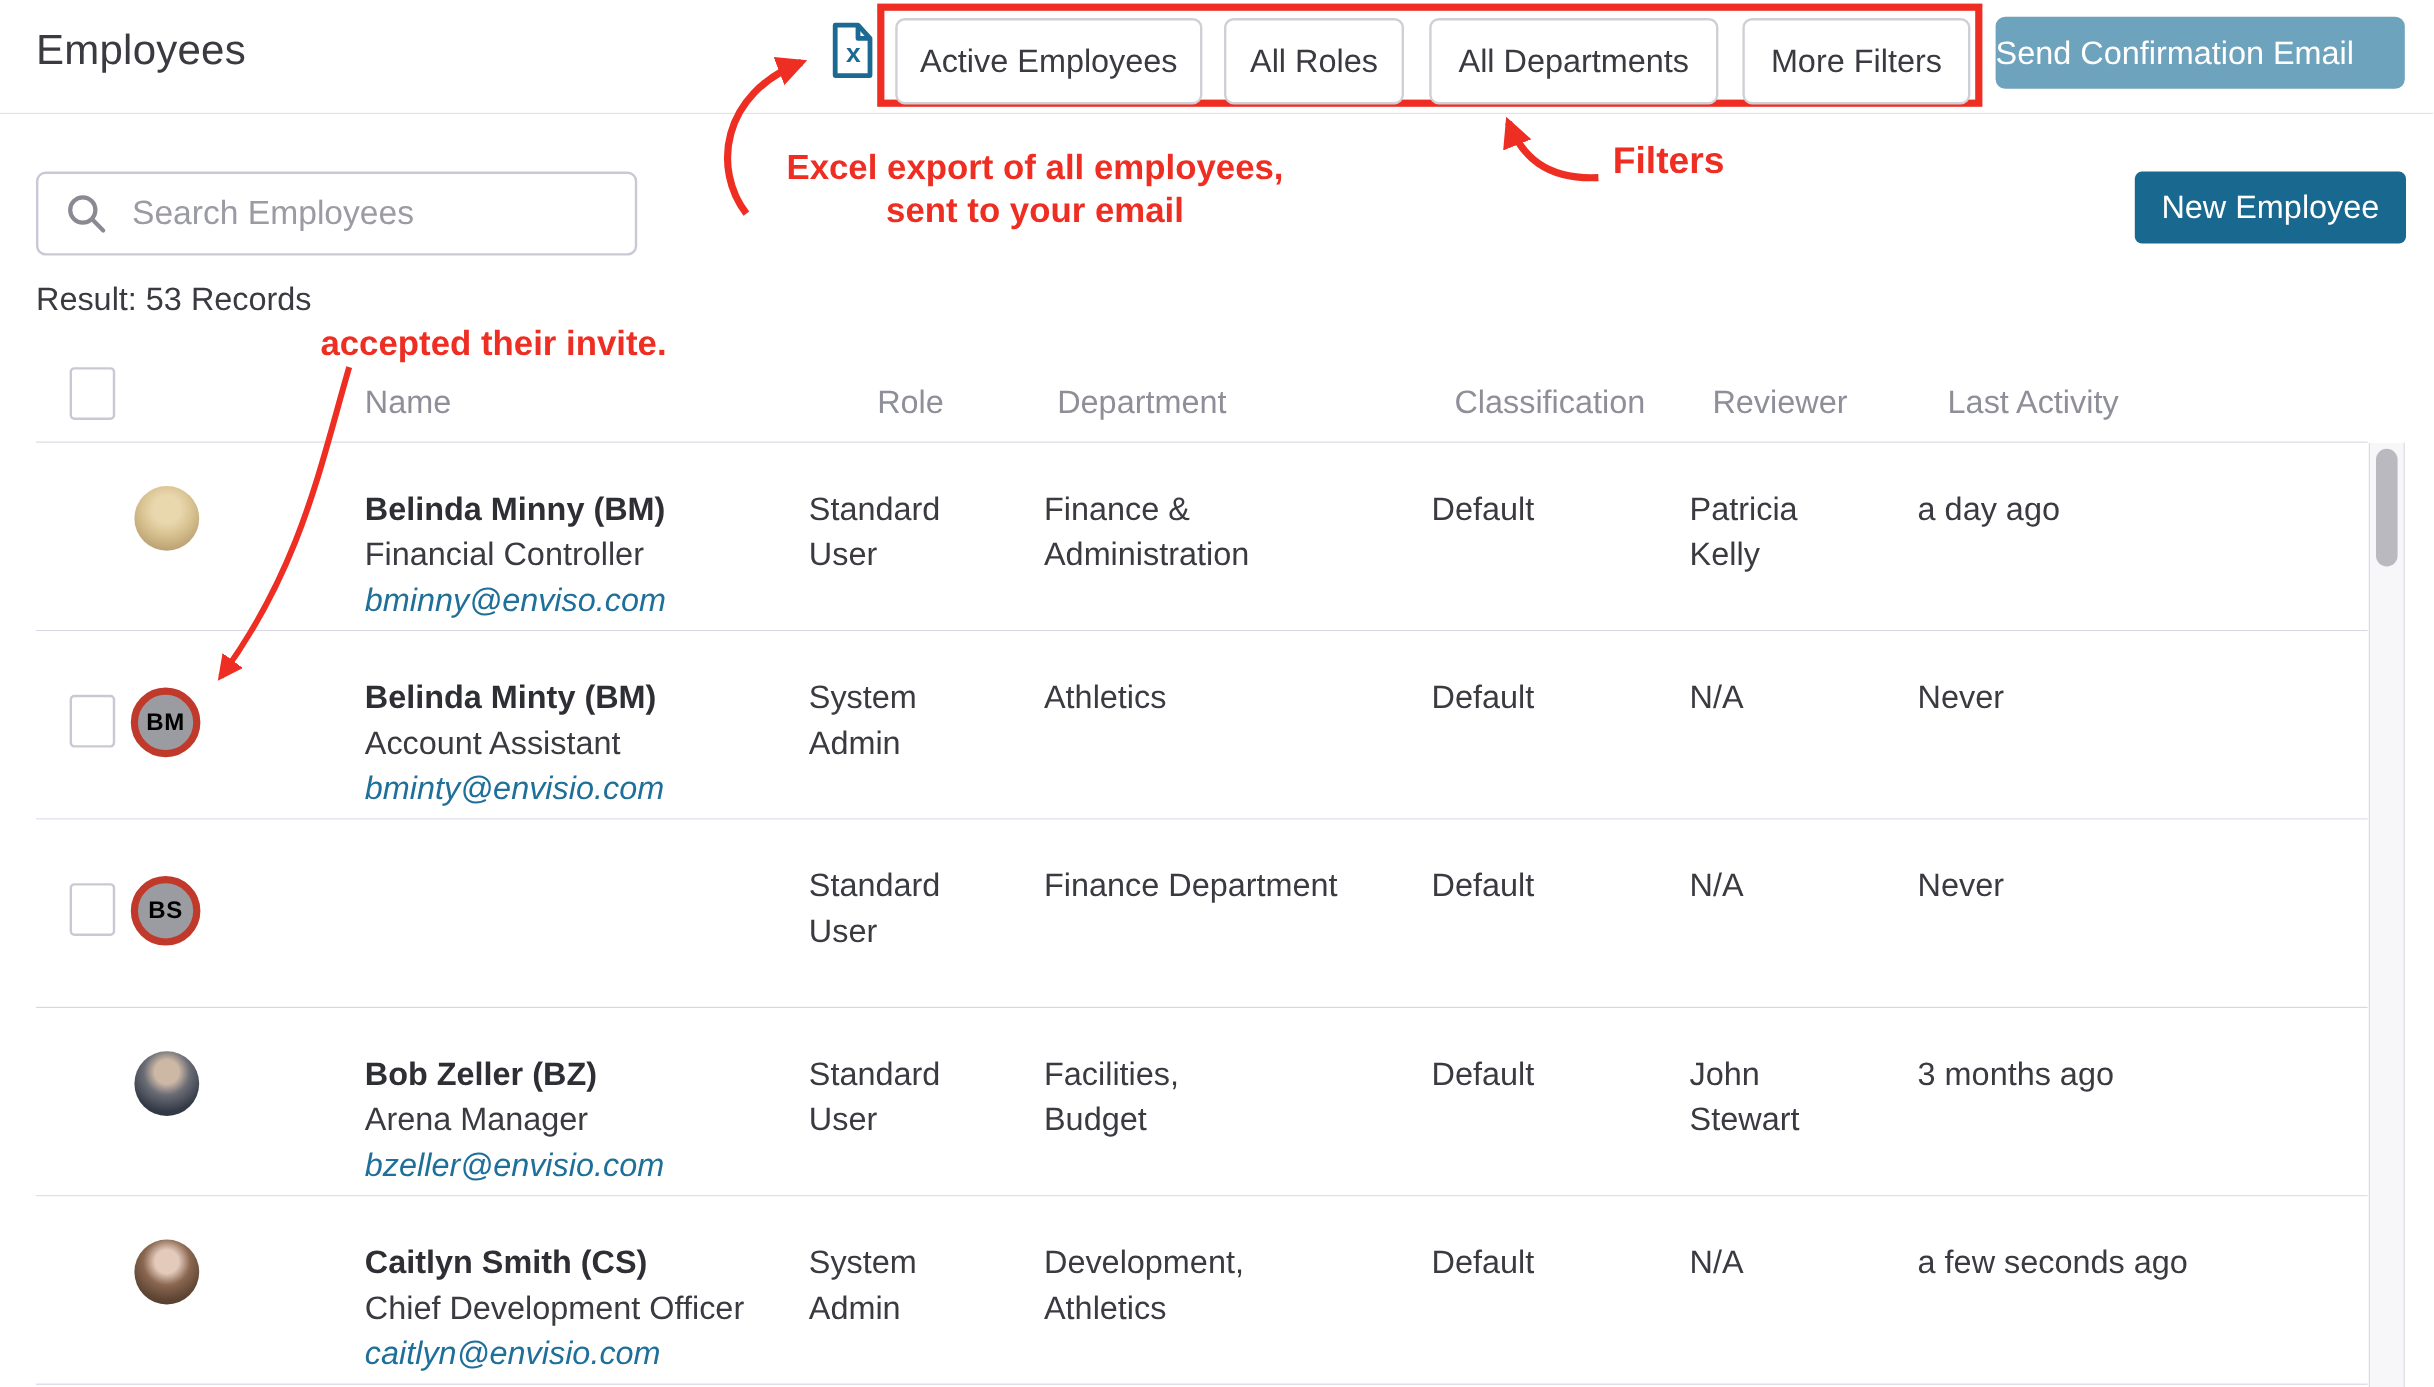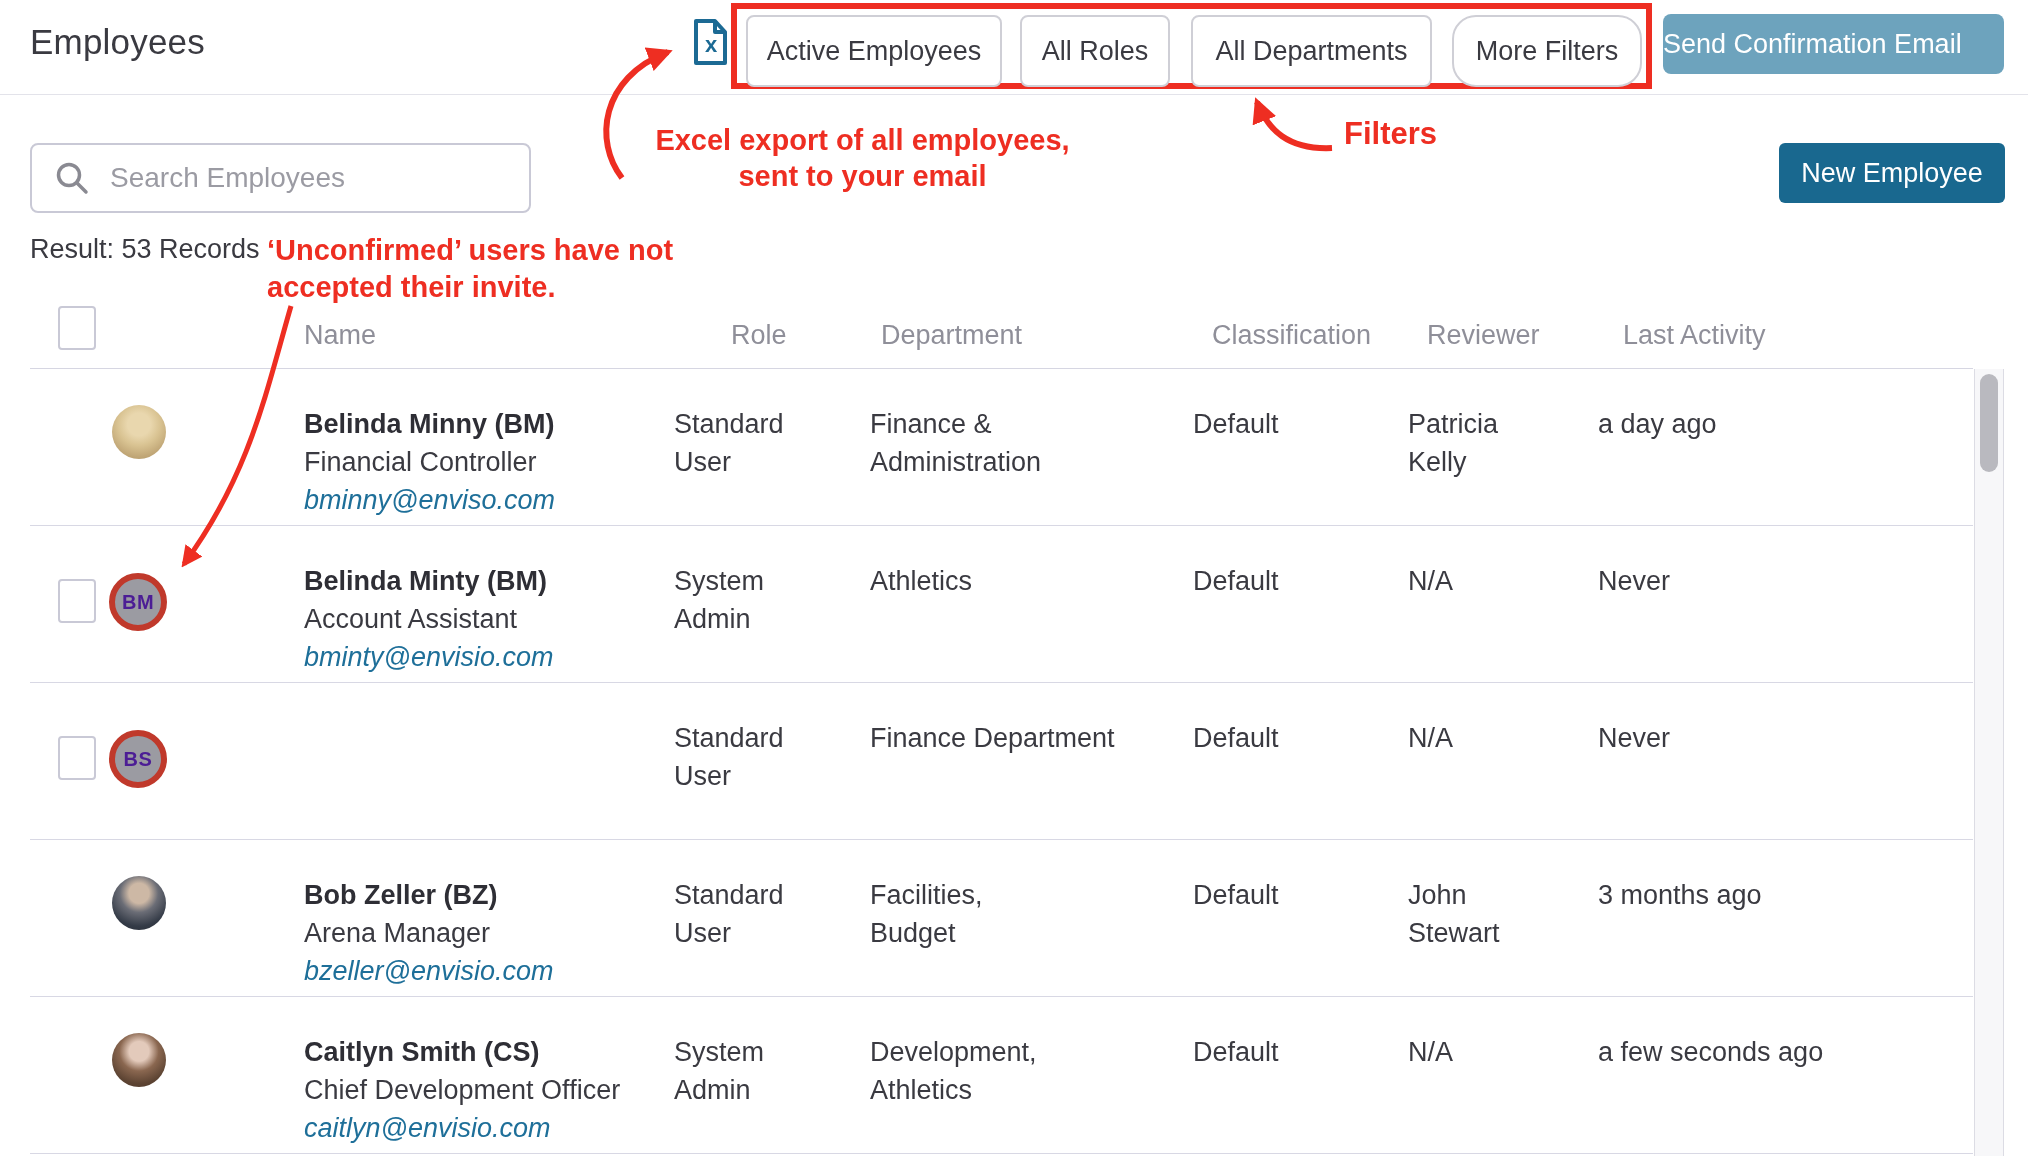--- a/index.html
+++ b/index.html
@@ -78,21 +78,21 @@
 
   .avatar { position:absolute; border-radius:50%; }
   .avatar-photo { left:112px; top:36px; width:54px; height:54px; }
   .ph-blonde   { background: radial-gradient(circle at 50% 36%, #e9d7ae 0 26%, #d9c392 48%, #c2a878 72%, #a98f60 100%); }
   .ph-man-suit { background: radial-gradient(circle at 50% 32%, #cdb8a5 0 22%, #6b6d76 42%, #343b47 72%, #262b34 100%); }
   .ph-brunette { background: radial-gradient(circle at 50% 34%, #e3cabb 0 22%, #8a6750 44%, #5d4433 72%, #4a3529 100%); }
   .avatar-initials {
     left:109px; top:47px; width:58px; height:58px;
     background:#9b9ba2; border:6px solid #c0392b;
     display:flex; align-items:center; justify-content:center;
-    color:#4c1d95; font-size:20px; font-weight:700; letter-spacing:0.5px;
+    color:#000000; font-size:20px; font-weight:700; letter-spacing:0.5px;
   }
 
   .cell { position:absolute; top:36px; font-size:27px; line-height:38px; color:#3a3a41; }
   .cell div { min-height:0; }
   .nm { font-weight:700; color:#2e2e35; white-space:nowrap; }
   .jt { color:#3a3a41; white-space:nowrap; }
   .em { font-style:italic; color:#1e6f99; white-space:nowrap; cursor:pointer; }
 
   .c-name  { left:304px;  width:365px; }
   .c-role  { left:674px;  width:180px; }
@@ -130,32 +130,31 @@
 
   <button class="btn-filter" style="left:746px;width:256px;">
     <span>Active Employees</span>
   </button>
   <button class="btn-filter" style="left:1020px;width:150px;">
     <span>All Roles</span>
   </button>
   <button class="btn-filter" style="left:1191px;width:241px;">
     <span>All Departments</span>
   </button>
-  <button class="btn-filter" style="left:1452px;width:190px;border-radius:24px;">
+  <button class="btn-filter" style="left:1452px;width:190px;">
     <span>More Filters</span>
   </button>
 
   <button class="btn-send">
     <span>Send Confirmation Email</span>
   </button>
 
   <div class="red-note note-excel" style="top:122px;">Excel export of all employees,</div>
   <div class="red-note note-excel" style="top:158px;">sent to your email</div>
   <div class="red-note note-filters">Filters</div>
-  <div class="red-note note-unconfirmed" style="top:232px;">‘Unconfirmed’ users have not</div>
   <div class="red-note note-unconfirmed" style="top:269px;">accepted their invite.</div>
 
   <svg id="annot-svg" class="abs">
     <defs>
       <marker id="arrowhead" viewBox="0 0 10 10" refX="8" refY="5" markerWidth="4.2" markerHeight="4.2" orient="auto-start-reverse">
         <path d="M0,0 L10,5 L0,10 z" fill="#ee2e22"></path>
       </marker>
     </defs>
     <path d="M 622,178 C 594,142 600,78 668,52" fill="none" stroke="#ee2e22" stroke-width="6" marker-end="url(#arrowhead)"></path>
     <path d="M 1332,148 C 1288,150 1268,130 1257,102" fill="none" stroke="#ee2e22" stroke-width="6" marker-end="url(#arrowhead)"></path>

